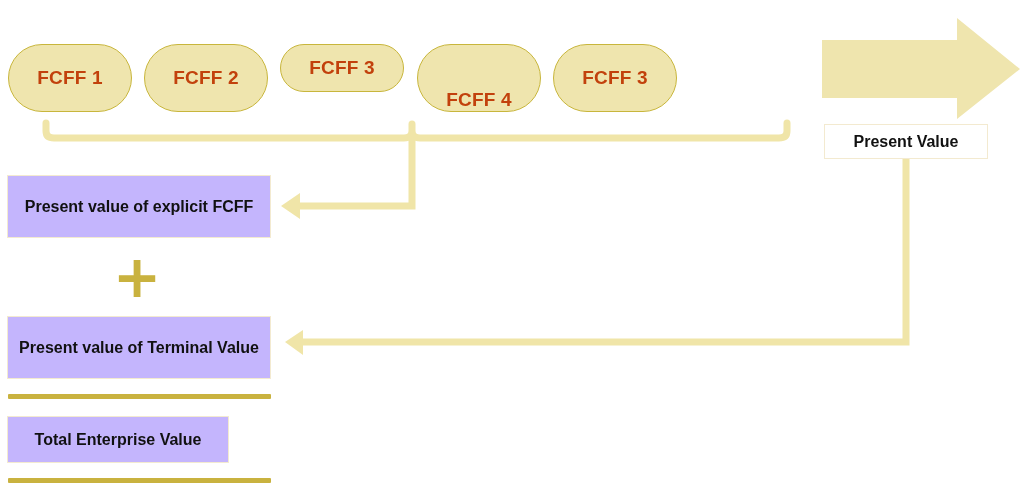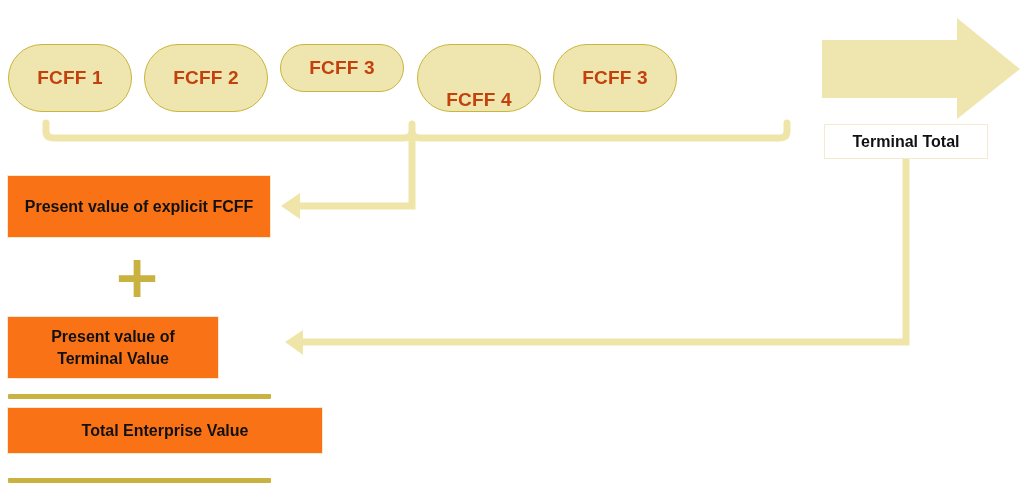--- a/index.html
+++ b/index.html
@@ -32,21 +32,21 @@
     align-items: center;
     justify-content: center;
     font-size: 19px;
     font-weight: bold;
     color: #c2410c;
     letter-spacing: 0.2px;
   }
   .value-box {
     position: absolute;
     box-sizing: border-box;
-    background: #f97316;
+    background: #c4b5fd;
     border: 1.5px solid #f3ead0;
     display: flex;
     align-items: center;
     justify-content: center;
     text-align: center;
     font-size: 16px;
     font-weight: bold;
     color: #111111;
     line-height: 1.35;
     padding: 4px 10px;
@@ -115,36 +115,36 @@
     <span>FCFF 3</span>
   </div>
   <div class="fcff-pill" style="left:417px; top:44px; width:124px; height:68px;align-items:flex-end;">
     <span>FCFF 4</span>
   </div>
   <div class="fcff-pill" style="left:553px; top:44px; width:124px; height:68px;">
     <span>FCFF 3</span>
   </div>
 
   <div class="tv-box" style="left:824px; top:124px; width:164px; height:35px;">
-    <span>Terminal Total</span>
+    <span>Present Value</span>
   </div>
 
   <div class="value-box" style="left:7px; top:175px; width:264px; height:63px;">
     <span>Present value of explicit FCFF</span>
   </div>
 
   <div class="plus-sign" style="left:112px; top:248px; width:50px; text-align:center;">
     <span>+</span>
   </div>
 
-  <div class="value-box" style="left:7px; top:316px; width:212px; height:63px;">
+  <div class="value-box" style="left:7px; top:316px; width:264px; height:63px;">
     <span>Present value of Terminal Value</span>
   </div>
 
   <div class="divider" style="left:8px; top:394px; width:263px;"></div>
 
-  <div class="value-box" style="left:7px; top:407px; width:316px; height:47px;align-items:center;">
+  <div class="value-box" style="left:7px; top:416px; width:222px; height:47px;align-items:center;">
     <span>Total Enterprise Value</span>
   </div>
 
   <div class="divider" style="left:8px; top:478px; width:263px;"></div>
 
 </div>
 
 </body></html>

